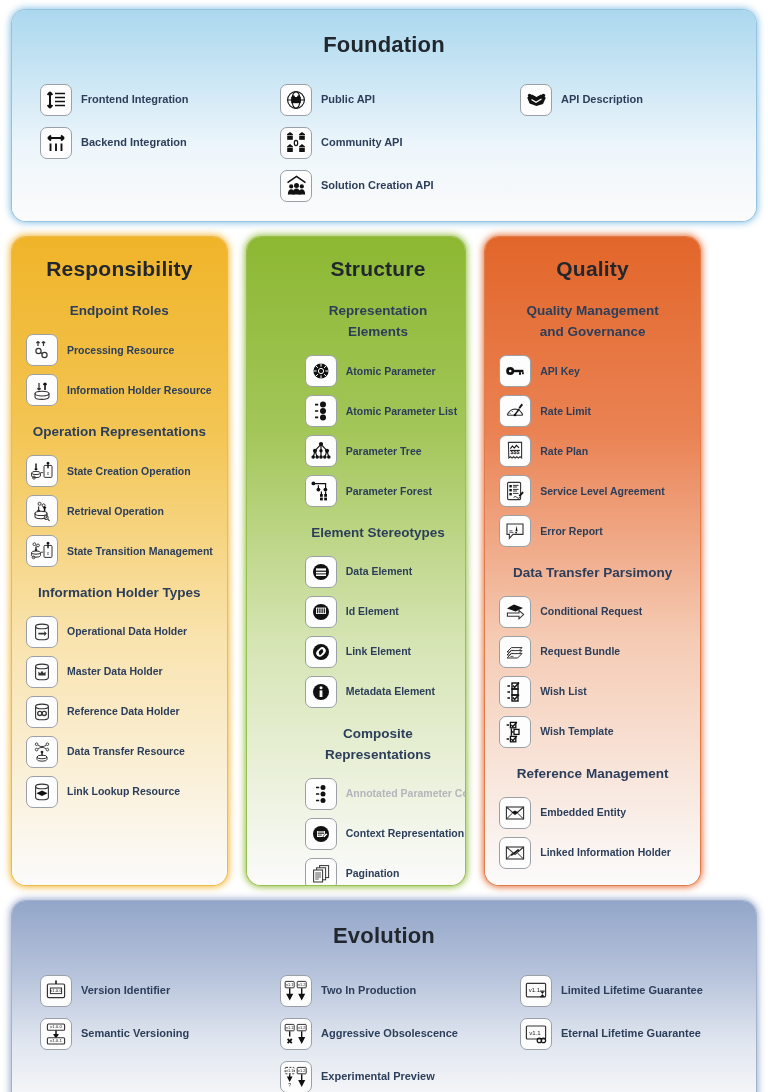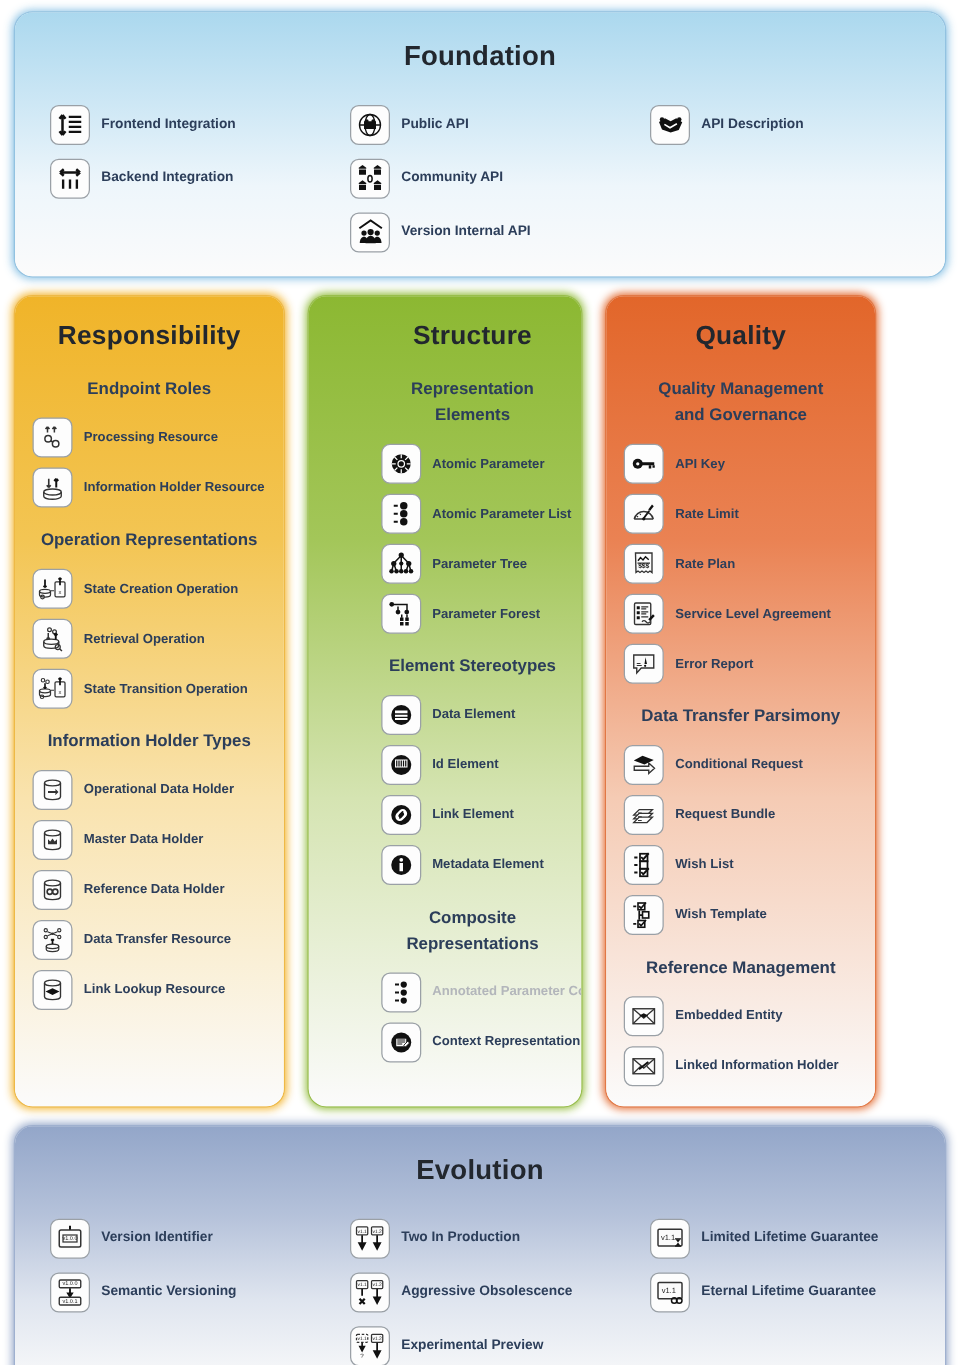--- a/index.html
+++ b/index.html
@@ -206,21 +206,21 @@
               <g fill="#111">
                 <circle cx="6.2" cy="12.4" r="2.1"></circle>
                   <circle cx="11.5" cy="11.6" r="2.5"></circle>
                   <circle cx="16.8" cy="12.4" r="2.1"></circle>
                 <path d="M2.8 20.4c0-3.2 1.6-5.1 3.4-5.1s3.4 1.9 3.4 5.1z"></path>
                 <path d="M7.4 20.6c0-3.8 1.8-6.1 4.1-6.1s4.1 2.3 4.1 6.1z"></path>
                 <path d="M13.4 20.4c0-3.2 1.6-5.1 3.4-5.1s3.4 1.9 3.4 5.1z"></path>
               </g>
             </svg>
           </span>
-          <span class="lbl">Version Internal API</span>
+          <span class="lbl">Solution Creation API</span>
         </div>
       </div>
 
       <div class="col">
         <div class="item">
           <span class="ico">
             <svg width="23" height="23" viewBox="0 0 23 23">
               <path d="M2.2 9.5 L7 6.5 L11.5 9 L16 6.5 L20.8 9.8 L18 16 L11.5 18 L4.6 15.6 Z" fill="#111"></path>
               <path d="M6.5 11.5 L11 14.2 L16.5 11" stroke="#fff" stroke-width="1.3" fill="none"></path>
               <circle cx="4.6" cy="7.6" r="1.8" fill="#111"></circle>
@@ -304,21 +304,21 @@
               <ellipse cx="6" cy="12.6" rx="4.4" ry="1.6" fill="none" stroke="#333" stroke-width="1"></ellipse>
               <path d="M1.6 12.6 V15.6 a4.4 1.6 0 0 0 8.8 0 V12.6" fill="none" stroke="#333" stroke-width="1"></path>
               <path d="M6 6.6 V10.8 M6 10.8 L4.9 9.6 M6 10.8 L7.1 9.6" stroke="#111" stroke-width="1.3" fill="none"></path>
               <circle cx="3.6" cy="17.4" r="1.4" fill="none" stroke="#333" stroke-width=".9"></circle>
               <rect x="14" y="5.4" width="8" height="12" rx="1" fill="none" stroke="#333" stroke-width="1"></rect>
               <path d="M18 2.2 V8.2 M18 2.2 L16.8 3.6 M18 2.2 L19.2 3.6" stroke="#111" stroke-width="1.4" fill="none"></path>
               <text x="18" y="15" font-size="4.6" text-anchor="middle" fill="#333" font-family="Liberation Sans, sans-serif">x</text>
               <path d="M10.8 12.2 h2.4" stroke="#333" stroke-width=".9"></path>
             </svg>
           </span>
-          <span class="lbl">State Transition Operation</span>
+          <span class="lbl">State Transition Management</span>
         </div>
 
         <div class="grp">Information Holder Types</div>
         <div class="item">
           <span class="ico">
             <svg width="22" height="22" viewBox="0 0 22 22">
               <ellipse cx="11" cy="5.4" rx="6.4" ry="2.3" fill="none" stroke="#333" stroke-width="1.1"></ellipse>
               <path d="M4.6 5.4 V16.4 a6.4 2.3 0 0 0 12.8 0 V5.4" fill="none" stroke="#333" stroke-width="1.1"></path>
               <path d="M7.4 11.8 h6 l-.2-1.8 2.6 2.6 -2.6 2.6 .2-1.8 h-6 z" fill="#333"></path>
             </svg>
@@ -521,20 +521,35 @@
           <span class="ico">
             <svg width="22" height="22" viewBox="0 0 22 22">
               <circle cx="11" cy="11" r="8" fill="#111"></circle>
               <rect x="7" y="8" width="8" height="6" fill="#fff"></rect>
               <path d="M7.8 9 h6.4 M7.8 10.6 h6.4 M7.8 12.2 h4" stroke="#111" stroke-width=".8"></path>
               <path d="M13 13.2 L16.2 10 L17.6 11.4 L14.4 14.6 Z" fill="#fff" stroke="#111" stroke-width=".7"></path>
             </svg>
           </span>
           <span class="lbl">Context Representation</span>
         </div>
+        <div class="item">
+          <span class="ico">
+            <svg width="22" height="22" viewBox="0 0 22 22">
+              <g fill="#fbfbfb" stroke="#333" stroke-width="1">
+                <rect x="9.6" y="2.6" width="9" height="12"></rect>
+                <rect x="6.6" y="4.8" width="9" height="12"></rect>
+                <rect x="3.6" y="7" width="9" height="12"></rect>
+              </g>
+              <g stroke="#333" stroke-width=".8">
+                  <path d="M5.2 10 h5.8 M5.2 12 h5.8 M5.2 14 h5.8 M5.2 16 h3.6"></path>
+                </g>
+            </svg>
+          </span>
+          <span class="lbl">Pagination</span>
+        </div>
 
       </div>
     </div>
 
     <div class="card col-card col-grad-orange glow-orange">
       <div class="hdr">Quality</div>
       <div class="body">
 
         <div class="grp first">
           <div>Quality Management</div>

